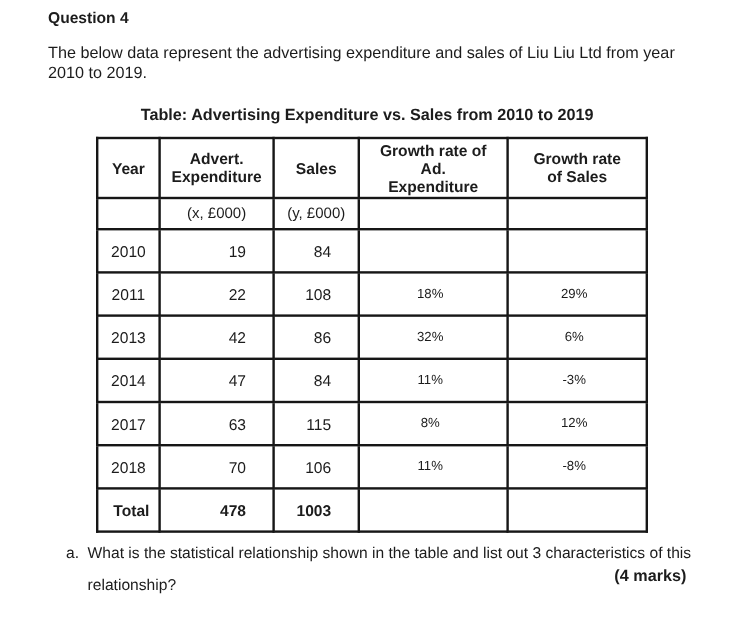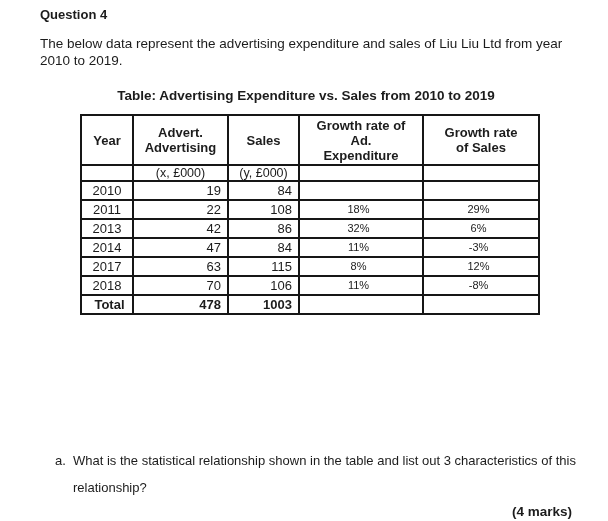--- a/index.html
+++ b/index.html
@@ -38,38 +38,38 @@
     vertical-align: middle;
   }
   .data-table thead th {
     font-weight: bold;
     text-align: center;
     white-space: pre-line;
     line-height: 15px;
     height: 50px;
   }
   .data-table tr.units-row td {
-    height: 16px; text-align: center;
+    height: 26px; text-align: center;
     font-size: 12.5px; line-height: 14px;
   }
-  .data-table tbody td { height: 19px; line-height: 15px; }
+  .data-table tbody td { height: 36px; line-height: 15px; }
   .col-year { text-align: center; }
-  .col-num  { text-align: right; padding-right: 6px; }
+  .col-num  { text-align: right; padding-right: 22px; }
   .col-pct  { text-align: center; padding-right: 5px; font-size: 11px !important; }
   tr.total-row td { font-weight: bold; }
   tr.total-row td.col-year { text-align: center; padding-left: 5px; }
 
   .qa {
     position: absolute; left: 55px; top: 447px;
     display: flex; font-size: 13px; line-height: 27px;
   }
   .qa .marker { width: 18px; flex: 0 0 18px; }
   .qa .text { width: 545px; }
   .marks {
-    position: absolute; top: 504px; right: 36px;
+    position: absolute; top: 472px; right: 36px;
     font-size: 13.5px; font-weight: bold;
   }
 </style>
 </head>
 <body>
 
 <div class="page">
 
   <div class="q-label">Question 4</div>
 
@@ -82,21 +82,21 @@
       <col style="width:52px">
       <col style="width:95px">
       <col style="width:71px">
       <col style="width:124px">
       <col style="width:116px">
     </colgroup>
     <thead>
       <tr>
         <th>Year</th>
         <th>Advert.
-Advertising</th>
+Expenditure</th>
         <th>Sales</th>
         <th>Growth rate of
 Ad.
 Expenditure</th>
         <th>Growth rate
 of Sales</th>
       </tr>
       <tr class="units-row">
         <td></td>
         <td>(x, £000)</td>

